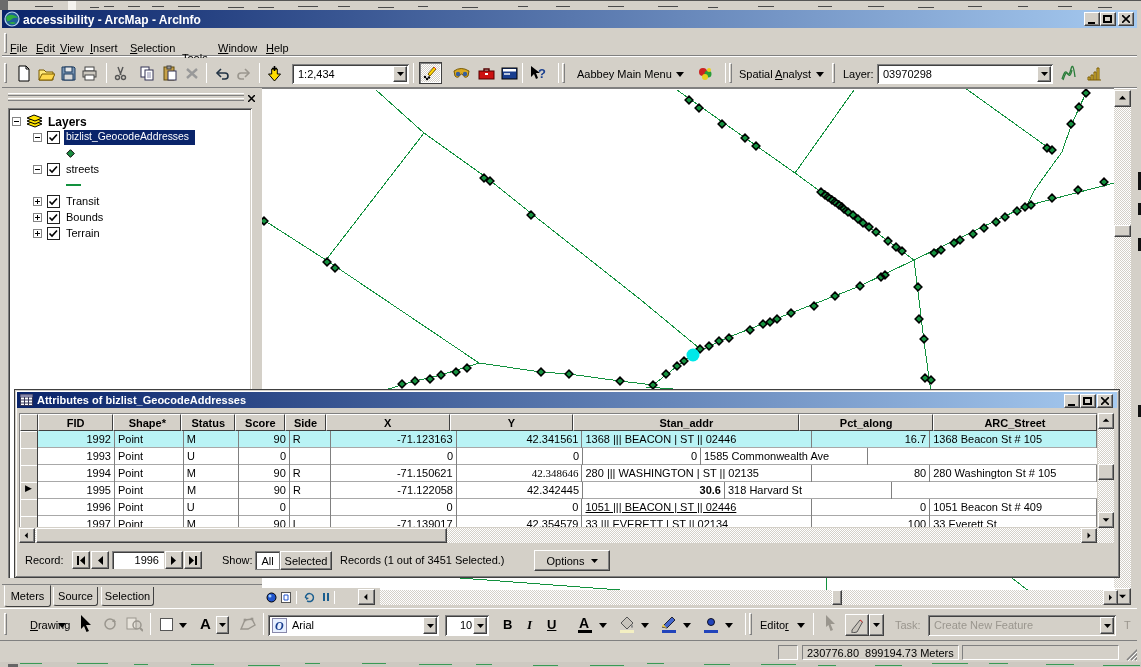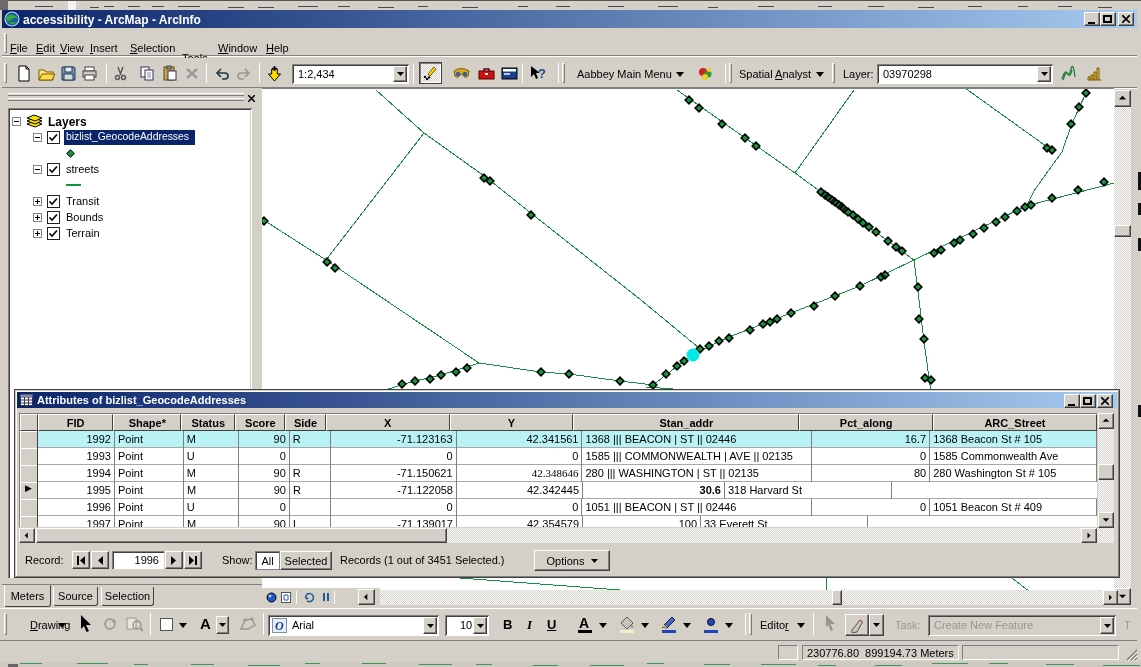--- a/index.html
+++ b/index.html
@@ -377,21 +377,20 @@
       </div>
       <div class="row" style="">
         <div class="cell" style="width:18px;background:#d4d0c8;border-right:1px solid #404040;box-shadow:inset 1px 1px 0 #fff;text-align:center;padding:1px 0 0 0;font-size:9px;"></div>
         <div class="cell num" style="width:77px;">1993</div>
         <div class="cell" style="width:69px;">Point</div>
         <div class="cell" style="width:55px;">U</div>
         <div class="cell num" style="width:51px;">0</div>
         <div class="cell" style="width:41px;"></div>
         <div class="cell num" style="width:126px;">0</div>
         <div class="cell num" style="width:126px;">0</div>
-        <div class="cell" style="width:230px;">1585 ||| COMMONWEALTH | AVE || 02135</div>
         <div class="cell num" style="width:118px;">0</div>
         <div class="cell" style="width:167px;">1585 Commonwealth Ave</div>
       </div>
       <div class="row" style="">
         <div class="cell" style="width:18px;background:#d4d0c8;border-right:1px solid #404040;box-shadow:inset 1px 1px 0 #fff;text-align:center;padding:1px 0 0 0;font-size:9px;"></div>
         <div class="cell num" style="width:77px;">1994</div>
         <div class="cell" style="width:69px;">Point</div>
         <div class="cell" style="width:55px;">M</div>
         <div class="cell num" style="width:51px;">90</div>
         <div class="cell" style="width:41px;">R</div>
@@ -415,33 +414,34 @@
       </div>
       <div class="row" style="">
         <div class="cell" style="width:18px;background:#d4d0c8;border-right:1px solid #404040;box-shadow:inset 1px 1px 0 #fff;text-align:center;padding:1px 0 0 0;font-size:9px;"></div>
         <div class="cell num" style="width:77px;">1996</div>
         <div class="cell" style="width:69px;">Point</div>
         <div class="cell" style="width:55px;">U</div>
         <div class="cell num" style="width:51px;">0</div>
         <div class="cell" style="width:41px;"></div>
         <div class="cell num" style="width:126px;">0</div>
         <div class="cell num" style="width:126px;">0</div>
-        <div class="cell" style="width:230px;">1051 ||| BEACON | ST || 02446</div>
+        <div class="cell" style="width:230px;text-decoration:underline;">1051 ||| BEACON | ST || 02446</div>
         <div class="cell num" style="width:118px;">0</div>
         <div class="cell" style="width:167px;">1051 Beacon St # 409</div>
       </div>
       <div class="row" style="">
         <div class="cell" style="width:18px;background:#d4d0c8;border-right:1px solid #404040;box-shadow:inset 1px 1px 0 #fff;text-align:center;padding:1px 0 0 0;font-size:9px;"></div>
         <div class="cell num" style="width:77px;">1997</div>
         <div class="cell" style="width:69px;">Point</div>
         <div class="cell" style="width:55px;">M</div>
         <div class="cell num" style="width:51px;">90</div>
         <div class="cell" style="width:41px;">L</div>
         <div class="cell num" style="width:126px;">-71.139017</div>
         <div class="cell num" style="width:126px;">42.354579</div>
+        <div class="cell" style="width:230px;">33 ||| EVERETT | ST || 02134</div>
         <div class="cell num" style="width:118px;">100</div>
         <div class="cell" style="width:167px;">33 Everett St</div>
       </div>
     </div>
 <div class="ab chk" style="left:1098px;top:413px;width:16px;height:115px"></div>
 <div class="ab btn" style="left:1098px;top:413px;width:16px;height:16px"><svg width="14" height="14" viewBox="0 0 17 17">
         <path d="M4.5 9.5 L8.5 5.5 L12.5 9.5 Z" fill="#000"></path>
       </svg></div>
 <div class="ab btn" style="left:1098px;top:464px;width:16px;height:16px"></div>
 <div class="ab btn" style="left:1098px;top:512px;width:16px;height:16px"><svg width="14" height="14" viewBox="0 0 17 17">

